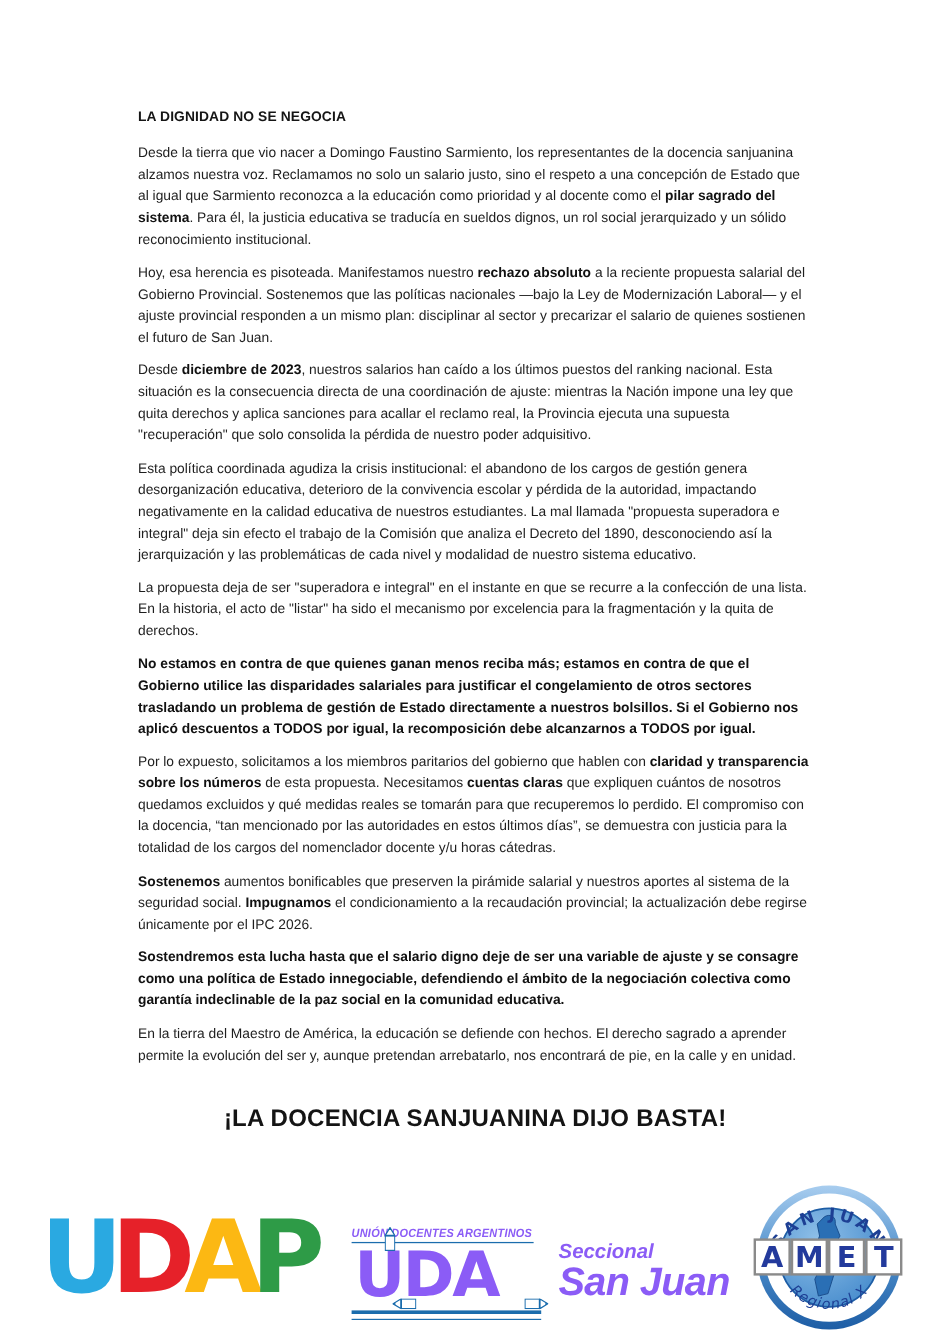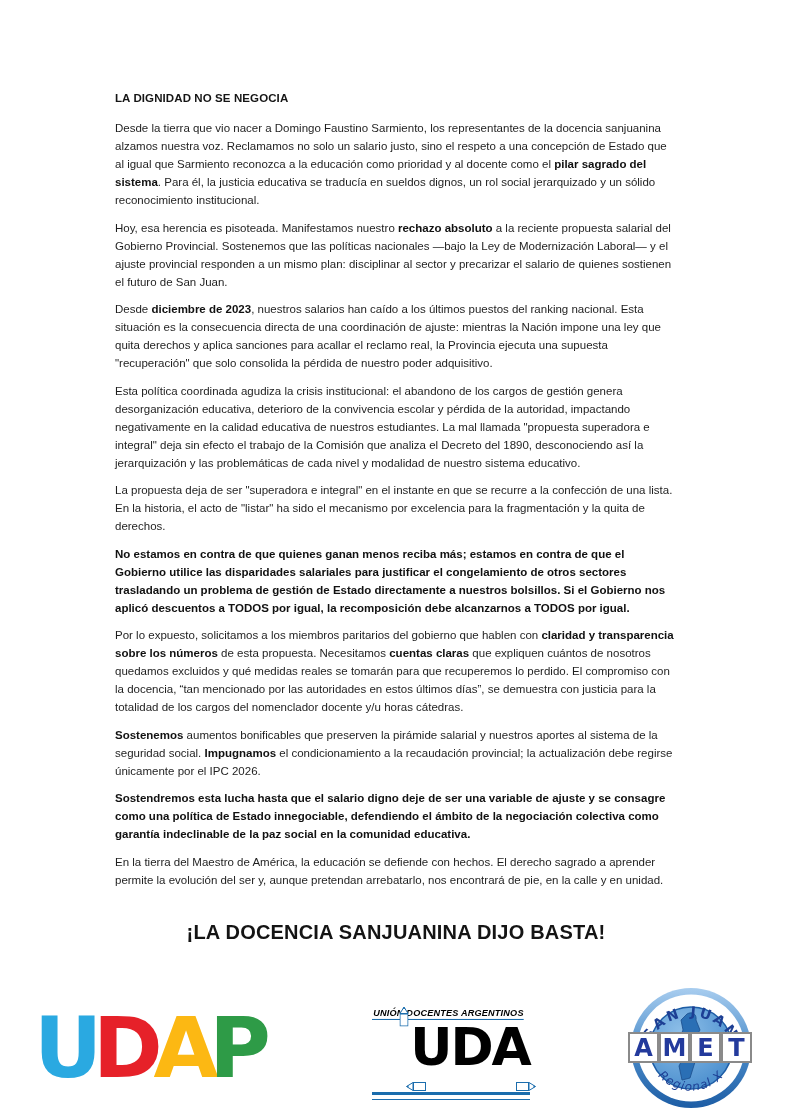--- a/index.html
+++ b/index.html
@@ -39,35 +39,34 @@
   .udap{
     display:flex;align-items:center;height:110px;
     font-family:"DejaVu Sans",sans-serif;font-weight:bold;
     font-size:84px;line-height:1;letter-spacing:-0.11em;
     padding-right:14px;
   }
   .udap span{display:inline-block;}
   
   .uda{
     display:flex;align-items:flex-end;gap:14px;height:105px;
-    color:#000000;
-    text-align:right;
+    color:#8b5cf6;
   }
   .uda-left{width:158px;position:relative;}
   .uda-topline{
     font-size:9.5px;font-weight:bold;font-style:italic;
     letter-spacing:.2px;white-space:nowrap;
     border-bottom:1.5px solid #1b6dad;padding-bottom:1px;
     transform:scale(.96,1.05);transform-origin:left bottom;
   }
   .uda-acronym{
     position:relative;
     font-family:"DejaVu Sans",sans-serif;font-weight:bold;
     font-size:52px;line-height:.98;letter-spacing:-2px;
-    padding:2px 0 18px 2px;
+    padding:2px 0 2px 2px;
   }
   .uda-rule{height:2.5px;background:#1b6dad;margin-top:1px;}
   .uda-rule2{height:1.5px;background:#1b6dad;margin-top:4px;}
   .pencil{position:absolute;}
   .uda-right{padding-bottom:14px;}
   .uda-seccional{
     font-size:17px;font-weight:bold;font-style:italic;line-height:1;
   }
   .uda-sanjuan{
     font-size:33px;font-weight:bold;font-style:italic;line-height:1.05;
@@ -126,20 +125,24 @@
           </svg>
           <svg class="pencil" style="bottom:0px;right:-6px;" width="20" height="9" viewBox="0 0 20 9">
             <rect x="0.5" y="0.5" width="12" height="8" fill="#ffffff" stroke="#1b6dad"></rect>
             <polygon points="13,0.5 19.5,4.5 13,8.5" fill="#ffffff" stroke="#1b6dad"></polygon>
             <polygon points="17.5,3.3 19.5,4.5 17.5,5.7" fill="#1b6dad"></polygon>
           </svg>
         </div>
         <div class="uda-rule"></div>
         <div class="uda-rule2"></div>
       </div>
+      <div class="uda-right">
+        <div class="uda-seccional">Seccional</div>
+        <div class="uda-sanjuan">San Juan</div>
+      </div>
     </div>
 
     <svg class="amet" viewBox="0 0 130 124">
       <defs>
         <linearGradient id="ringGrad" x1="0" y1="0" x2="0" y2="1">
           <stop offset="0" stop-color="#a8cdef"></stop>
           <stop offset="0.5" stop-color="#4d8ecb"></stop>
           <stop offset="1" stop-color="#1d5da5"></stop>
         </linearGradient>
         <radialGradient id="globeGrad" cx="0.38" cy="0.32" r="0.85">

